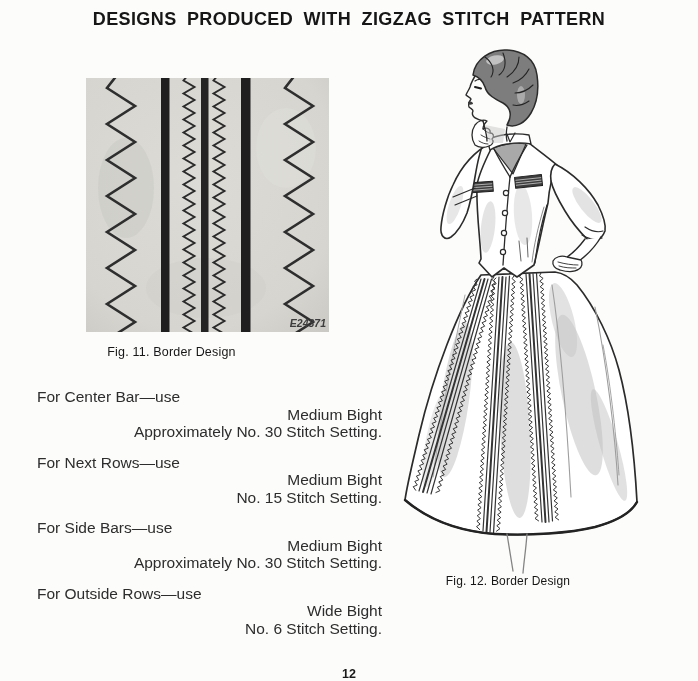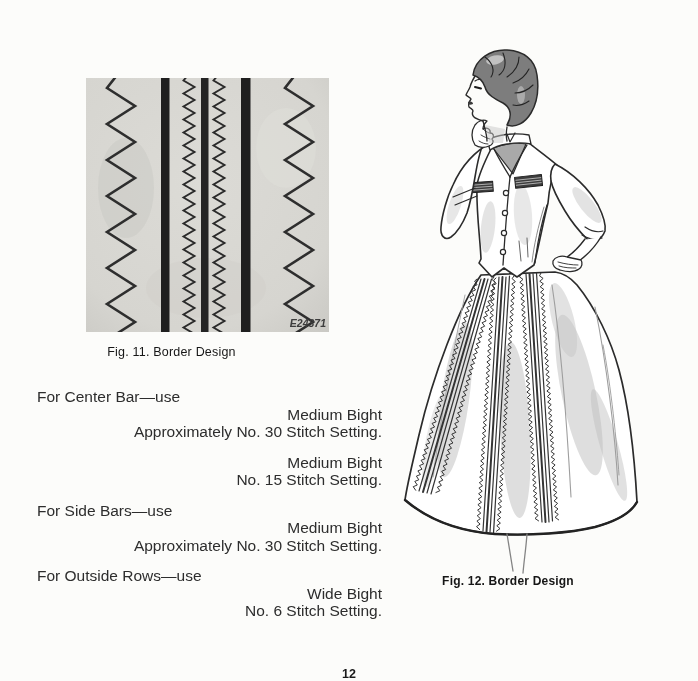--- a/index.html
+++ b/index.html
@@ -21,33 +21,34 @@
   }
   .instructions {
     position:absolute; left:37px; top:388px; width:345px;
     font-size:15.5px; line-height:17.5px; color:#2d2d2d;
   }
   .instructions .para { margin-bottom:13px; }
   .instructions .ind { padding-left:42px;text-align:right; }
   .illustration-wrap { position:absolute; left:395px; top:45px; width:300px; height:530px; }
   .fig12-caption {
     position:absolute; left:398px; top:574px; width:220px; text-align:center;
-    font-weight:bold; font-size:12px; line-height:15.5px; color:#161616; letter-spacing:.2px;
+    font-weight:normal; font-size:12px; line-height:15.5px; color:#161616; letter-spacing:.2px;
   }
   .page-number {
     position:absolute; bottom:0; left:0; width:100%;
     text-align:center; font-weight:bold; font-size:12.5px; color:#1a1a1a;
   }
   svg { display:block; }
 </style>
 </head>
 <body>
 
 <div class="page">
 
+  <div class="title">DESIGNS PRODUCED WITH ZIGZAG STITCH PATTERN</div>
 
   <div class="photo-wrap">
     <svg width="243" height="254" viewBox="0 0 243 254">
       <defs>
         <radialGradient id="phbg" cx="45%" cy="40%" r="85%">
           <stop offset="0%" stop-color="#dcdbd6"></stop>
           <stop offset="70%" stop-color="#d6d5d0"></stop>
           <stop offset="100%" stop-color="#c8c7c2"></stop>
         </radialGradient>
       </defs>
@@ -72,20 +73,21 @@
 
   <div class="fig11-caption">Fig. 11. Border Design</div>
 
   <div class="instructions">
     <div class="para">
       <div>For Center Bar—use</div>
       <div class="ind">Medium Bight</div>
       <div class="ind">Approximately No. 30 Stitch Setting.</div>
     </div>
     <div class="para">
+      <div>For Next Rows—use</div>
       <div class="ind">Medium Bight</div>
       <div class="ind">No. 15 Stitch Setting.</div>
     </div>
     <div class="para">
       <div>For Side Bars—use</div>
       <div class="ind">Medium Bight</div>
       <div class="ind">Approximately No. 30 Stitch Setting.</div>
     </div>
     <div class="para">
       <div>For Outside Rows—use</div>

